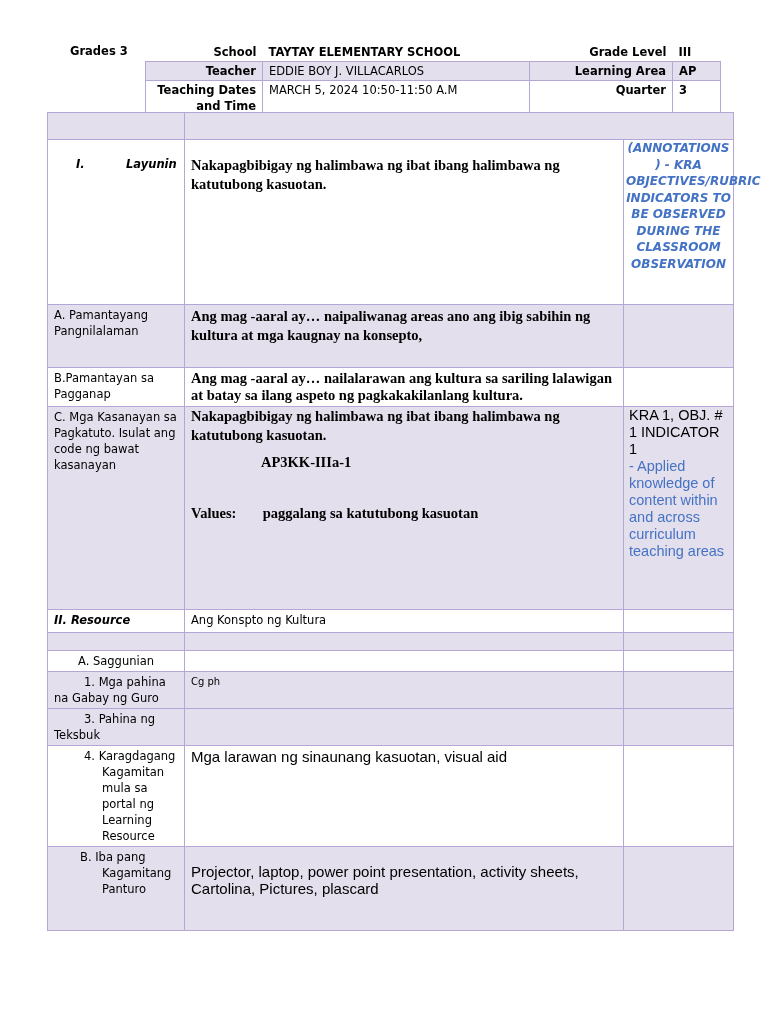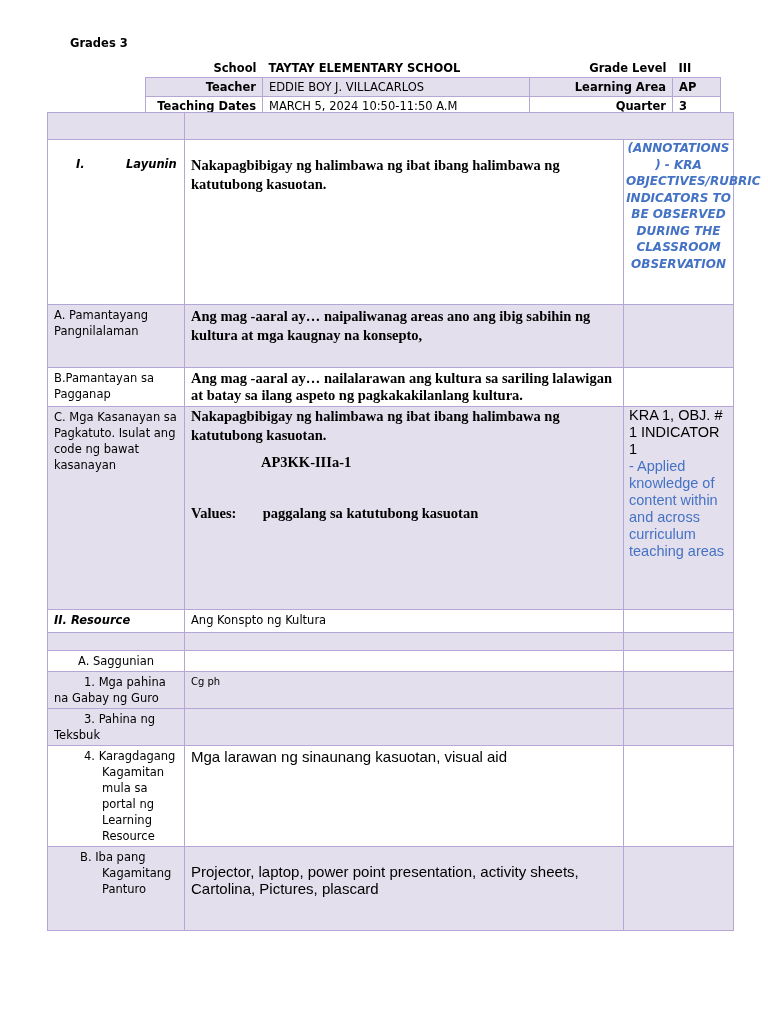--- a/index.html
+++ b/index.html
@@ -1,18 +1,18 @@
 <!DOCTYPE html>
 <html><head>
 <meta charset="utf-8">
 <style>
   html, body { margin:0; padding:0; background:#ffffff; }
   body { width:768px; height:1024px; position:relative; overflow:hidden; font-family:"Liberation Sans", sans-serif; color:#000; }
   .hdr { position:absolute; font-family:"DejaVu Sans", sans-serif; font-size:11.5px; }
-  .hdr-table { position:absolute; left:145px; top:59px; width:576px; border-collapse:collapse; }
+  .hdr-table { position:absolute; left:145px; top:43px; width:576px; border-collapse:collapse; }
   .hdr-table td { font-family:"DejaVu Sans", sans-serif; font-size:11.5px; padding:1px 6px; vertical-align:top; line-height:16px; }
   .bold { font-weight:bold; }
   .r { text-align:right; }
   .lav { background:#e4dfec; }
   .bd { border:1px solid #b4a7d6; }
   .main { position:absolute; left:47px; top:112px; width:686px; border-collapse:collapse; table-layout:fixed; }
   .main td { border:1px solid #b4a7d6; vertical-align:top; padding:2px 6px; font-family:"DejaVu Sans", sans-serif; font-size:11.5px; line-height:16px; }
   .main col.c1 { width:137px; }
   .main col.c2 { width:439px; }
   .main col.c3 { width:110px; }
@@ -21,21 +21,21 @@
   .kra { font-family:"Liberation Sans", sans-serif !important; font-size:14.5px !important; line-height:17px !important; padding:0 5px !important; }
   .kra .blk { color:#000; }
   .kra .blue { color:#4472c4; }
   .sans-lg { font-family:"Liberation Sans", sans-serif !important; font-size:15px !important; line-height:17px !important; }
   .ital { font-style:italic; font-weight:bold; }
   .small { font-size:10px !important; }
 </style>
 </head>
 <body>
 
-<div class="hdr bold" style="left:70px; top:36px;">Grades 3</div>
+<div class="hdr bold" style="left:70px; top:44px;">Grades 3</div>
 
 <table class="hdr-table">
   <tbody>
       <tr style="height:18px;">
     <td class="bold r" style="width:105px;">School</td>
     <td class="bold" colspan="2">TAYTAY ELEMENTARY SCHOOL</td>
     <td class="bold r">Grade Level</td>
     <td class="bold" style="width:36px;">III</td>
   </tr>
   <tr style="height:17px;">

